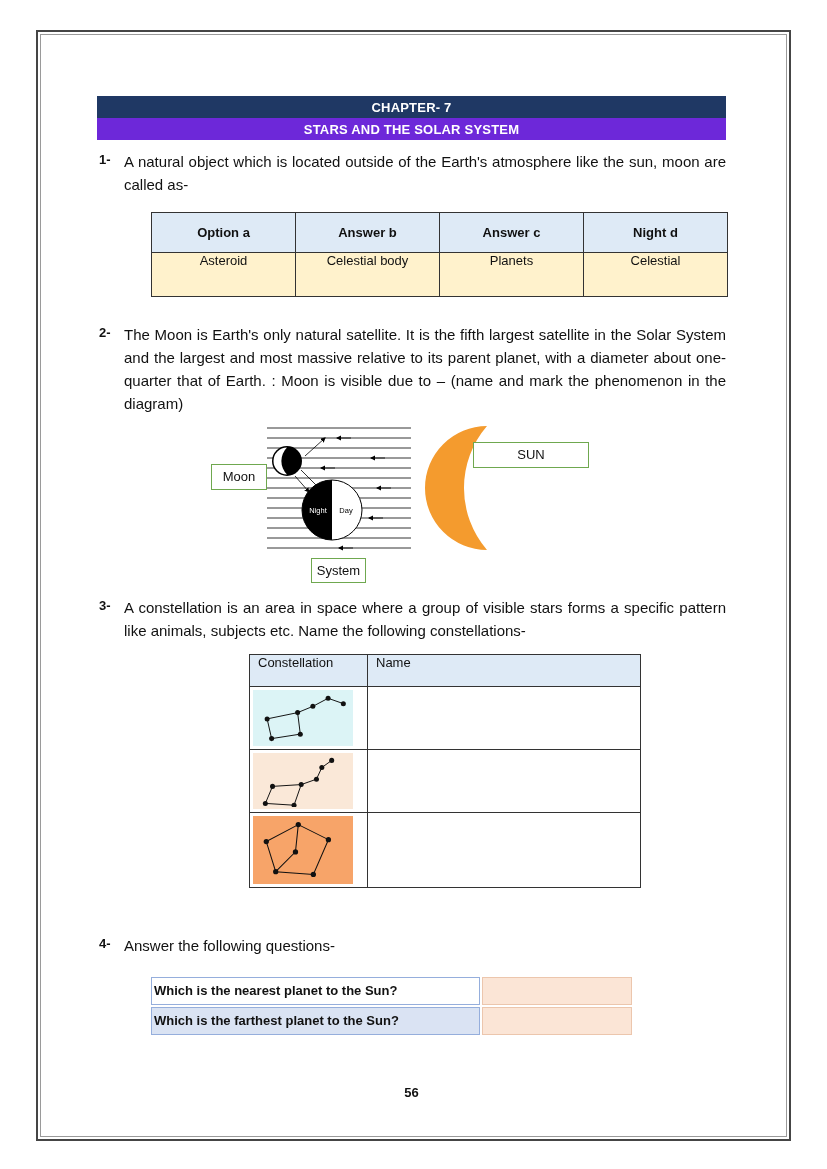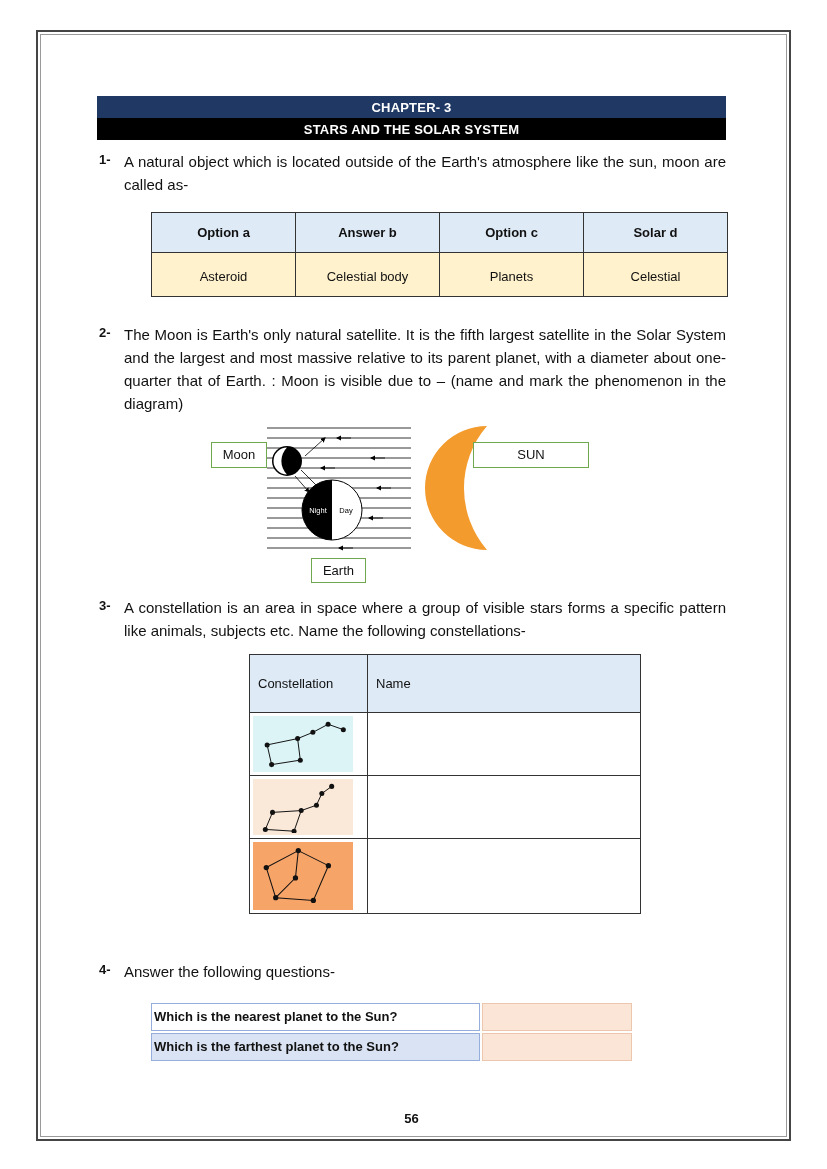--- a/index.html
+++ b/index.html
@@ -12,45 +12,45 @@
   .frame {
     position:absolute; left:36px; top:30px; right:36px; bottom:28px;
     border:2px solid #454545;
     box-shadow: inset 0 0 0 2px #ffffff, inset 0 0 0 3px #9a9a9a;
   }
   .content { padding:64px 63px 0 59px; }
 
   .bar { height:22px; display:flex; align-items:center; justify-content:center;
          color:#fff; font-weight:bold; font-size:13px; letter-spacing:.2px; }
   .bar.navy { background:#1F3864; }
-  .bar.red  { background:#000000; }
+  .bar.red  { background:#6d28d9; }
 
   .question { display:flex; margin-top:10px; }
   .qnum  { flex:none; width:27px; padding-left:2px; font-weight:bold; font-size:13px; line-height:1.54; }
   .qtext { flex:1; font-size:15px; line-height:1.54; text-align:justify; }
 
   table.tbl { border-collapse:collapse; font-size:13px; }
   .options { margin:16px 0 0 54px; width:577px; }
   .options td { border:1px solid #333; text-align:center; width:25%; }
   .options tr.head td { background:#DEEAF6; font-weight:bold; height:40px; vertical-align:middle; }
-  .options tr.vals td { background:#FFF2CC; height:44px; vertical-align:top; padding-top:16px;margin-top:40px; }
+  .options tr.vals td { background:#FFF2CC; height:44px; vertical-align:top; padding-top:0;margin-top:40px; }
 
   .q2 { margin-top:26px; }
   .diagram { position:relative; height:168px; margin-top:6px; }
   .dsvg { position:absolute; left:168px; top:2px; }
   .dlabel { position:absolute; background:#fff; border:1.5px solid #6FA84F;
             display:flex; align-items:center; justify-content:center; font-size:13px; }
-  .lbl-moon  { left:114px; top:20px;  width:56px;  height:26px; }
+  .lbl-moon  { left:114px; top:42px;  width:56px;  height:26px; }
   .lbl-sun   { left:376px; top:20px;  width:116px; height:26px; }
   .lbl-earth { left:214px; top:136px; width:55px;  height:25px; }
 
   .q3 { margin-top:6px; }
   .ctable { margin:12px 0 0 152px; width:392px; }
   .ctable td { border:1px solid #333; vertical-align:top; }
-  .ctable tr.head td { background:#DEEAF6; font-size:13px; padding:21px 8px; height:32px; }
+  .ctable tr.head td { background:#DEEAF6; font-size:13px; padding:0 8px; height:32px; }
   .ctable td.cimg { width:118px; padding:3px 8px 3px 3px; }
   .const-img { width:100px; display:flex; align-items:center; justify-content:center; }
   .bg-cyan   { background:#DCF4F6; height:56px; }
   .bg-peach  { background:#FAE8D8; height:56px; }
   .bg-orange { background:#F7A469; height:68px; }
 
   .q4 { margin-top:46px; }
   .qa-table { border-collapse:separate; border-spacing:2px; margin:18px 0 0 52px; font-size:13px; }
   .qa-table td.q { border:1px solid #95AEDC; width:329px; height:28px;
                    font-weight:bold; padding:0 2px; vertical-align:middle; background:#fff; }
@@ -60,38 +60,38 @@
   .footer { margin-top:48px; text-align:center; font-weight:bold; font-size:13px; }
   svg text { font-family:"Liberation Sans", sans-serif; }
 </style>
 </head>
 <body>
 
 <div class="frame">
   <div class="content">
 
     <div class="bar navy">
-      <span>CHAPTER- 3</span>
+      <span>CHAPTER- 7</span>
     </div>
     <div class="bar red">
       <span>STARS AND THE SOLAR SYSTEM</span>
     </div>
 
     <div class="question">
       <div class="qnum">1-</div>
       <div class="qtext">A natural object which is located outside of the Earth's atmosphere like the sun, moon  are called as-</div>
     </div>
 
     <table class="tbl options">
       <tbody>
           <tr class="head">
         <td>Option a</td>
         <td>Answer b</td>
-        <td>Option c</td>
-        <td>Solar d</td>
+        <td>Answer c</td>
+        <td>Night d</td>
       </tr>
       <tr class="vals">
         <td>Asteroid</td>
         <td>Celestial body</td>
         <td>Planets</td>
         <td>Celestial</td>
       </tr>
     </tbody>
       </table>
 
@@ -141,21 +141,21 @@
         <text x="81" y="89" fill="#000" font-size="7.5" text-anchor="middle">Day</text>
         <path d="M 222 2 A 62 62 0 0 0 222 126 A 95 95 0 0 1 222 2 Z" fill="#F49B2E"></path>
       </svg>
       <div class="dlabel lbl-moon">
         <span>Moon</span>
       </div>
       <div class="dlabel lbl-sun">
         <span>SUN</span>
       </div>
       <div class="dlabel lbl-earth">
-        <span>Earth</span>
+        <span>System</span>
       </div>
     </div>
 
     <div class="question q3">
       <div class="qnum">3-</div>
       <div class="qtext">A constellation is an area in space where a group of visible stars forms a specific pattern like animals, subjects etc.  Name the following constellations-</div>
     </div>
 
     <table class="tbl ctable">
       <tbody>

